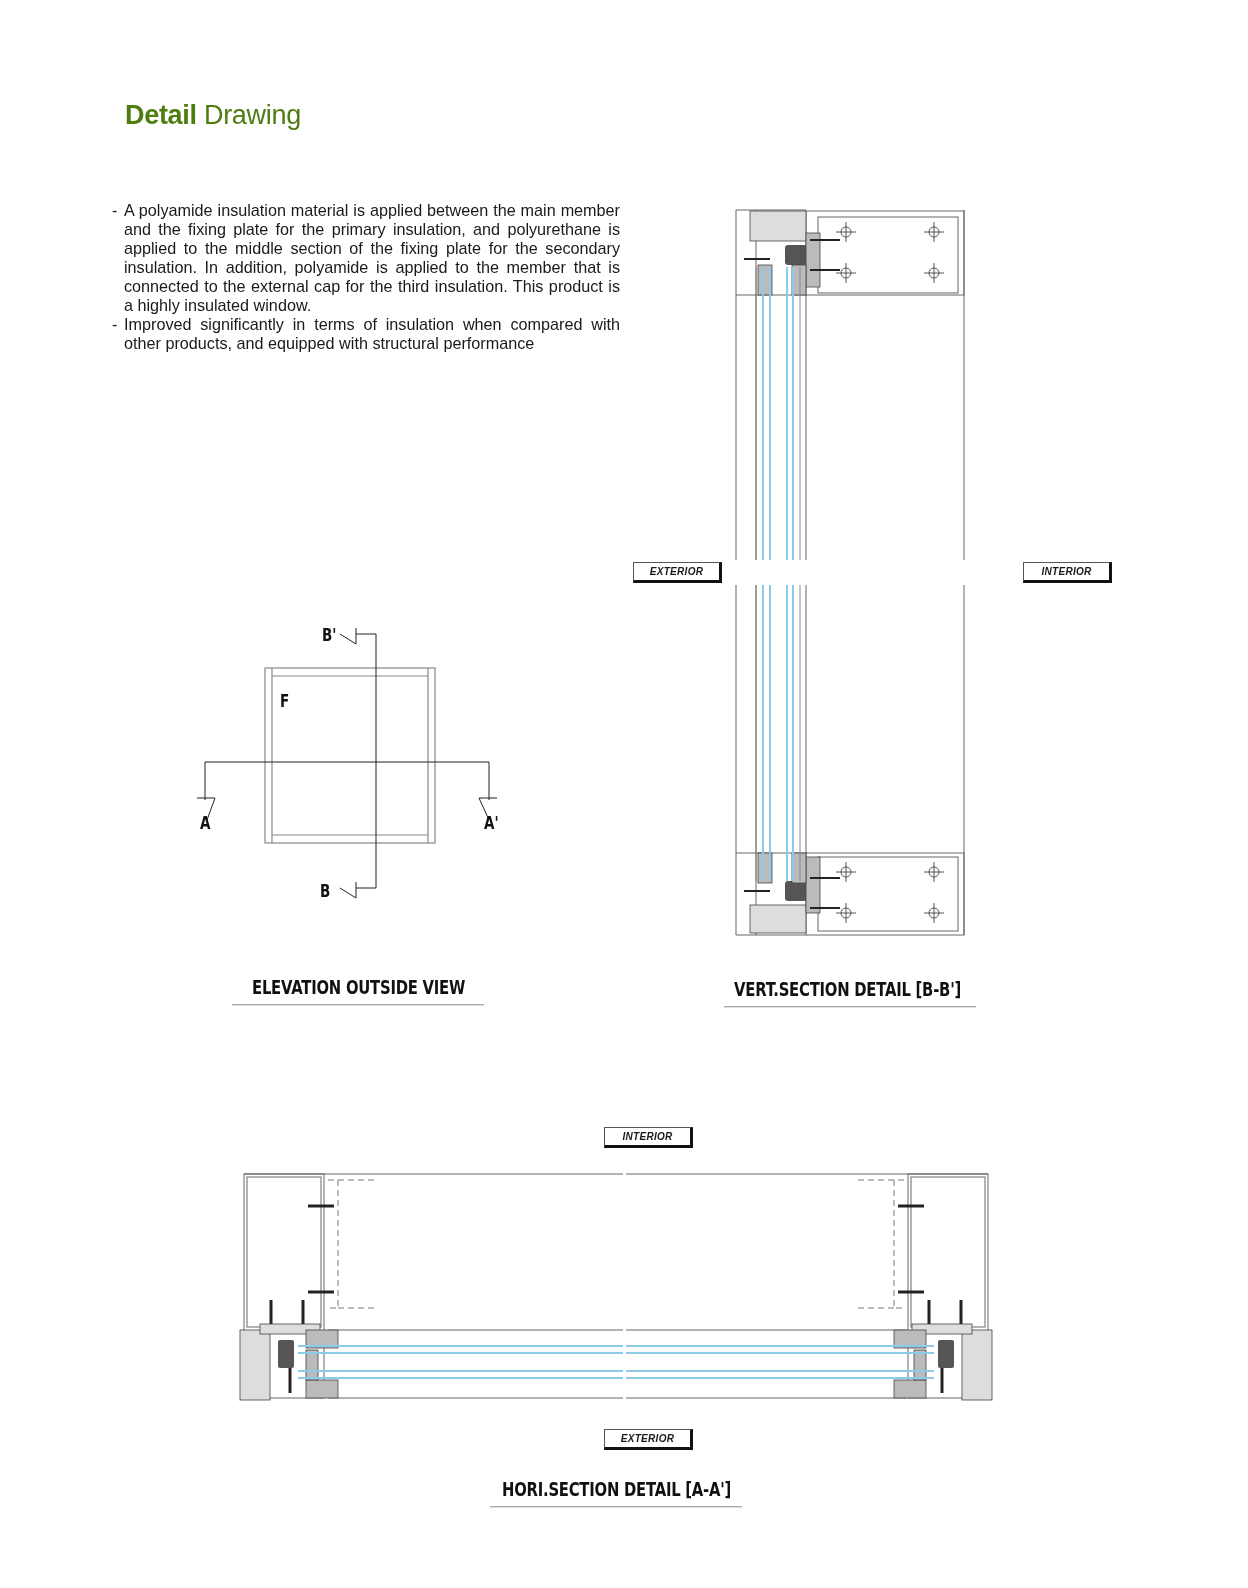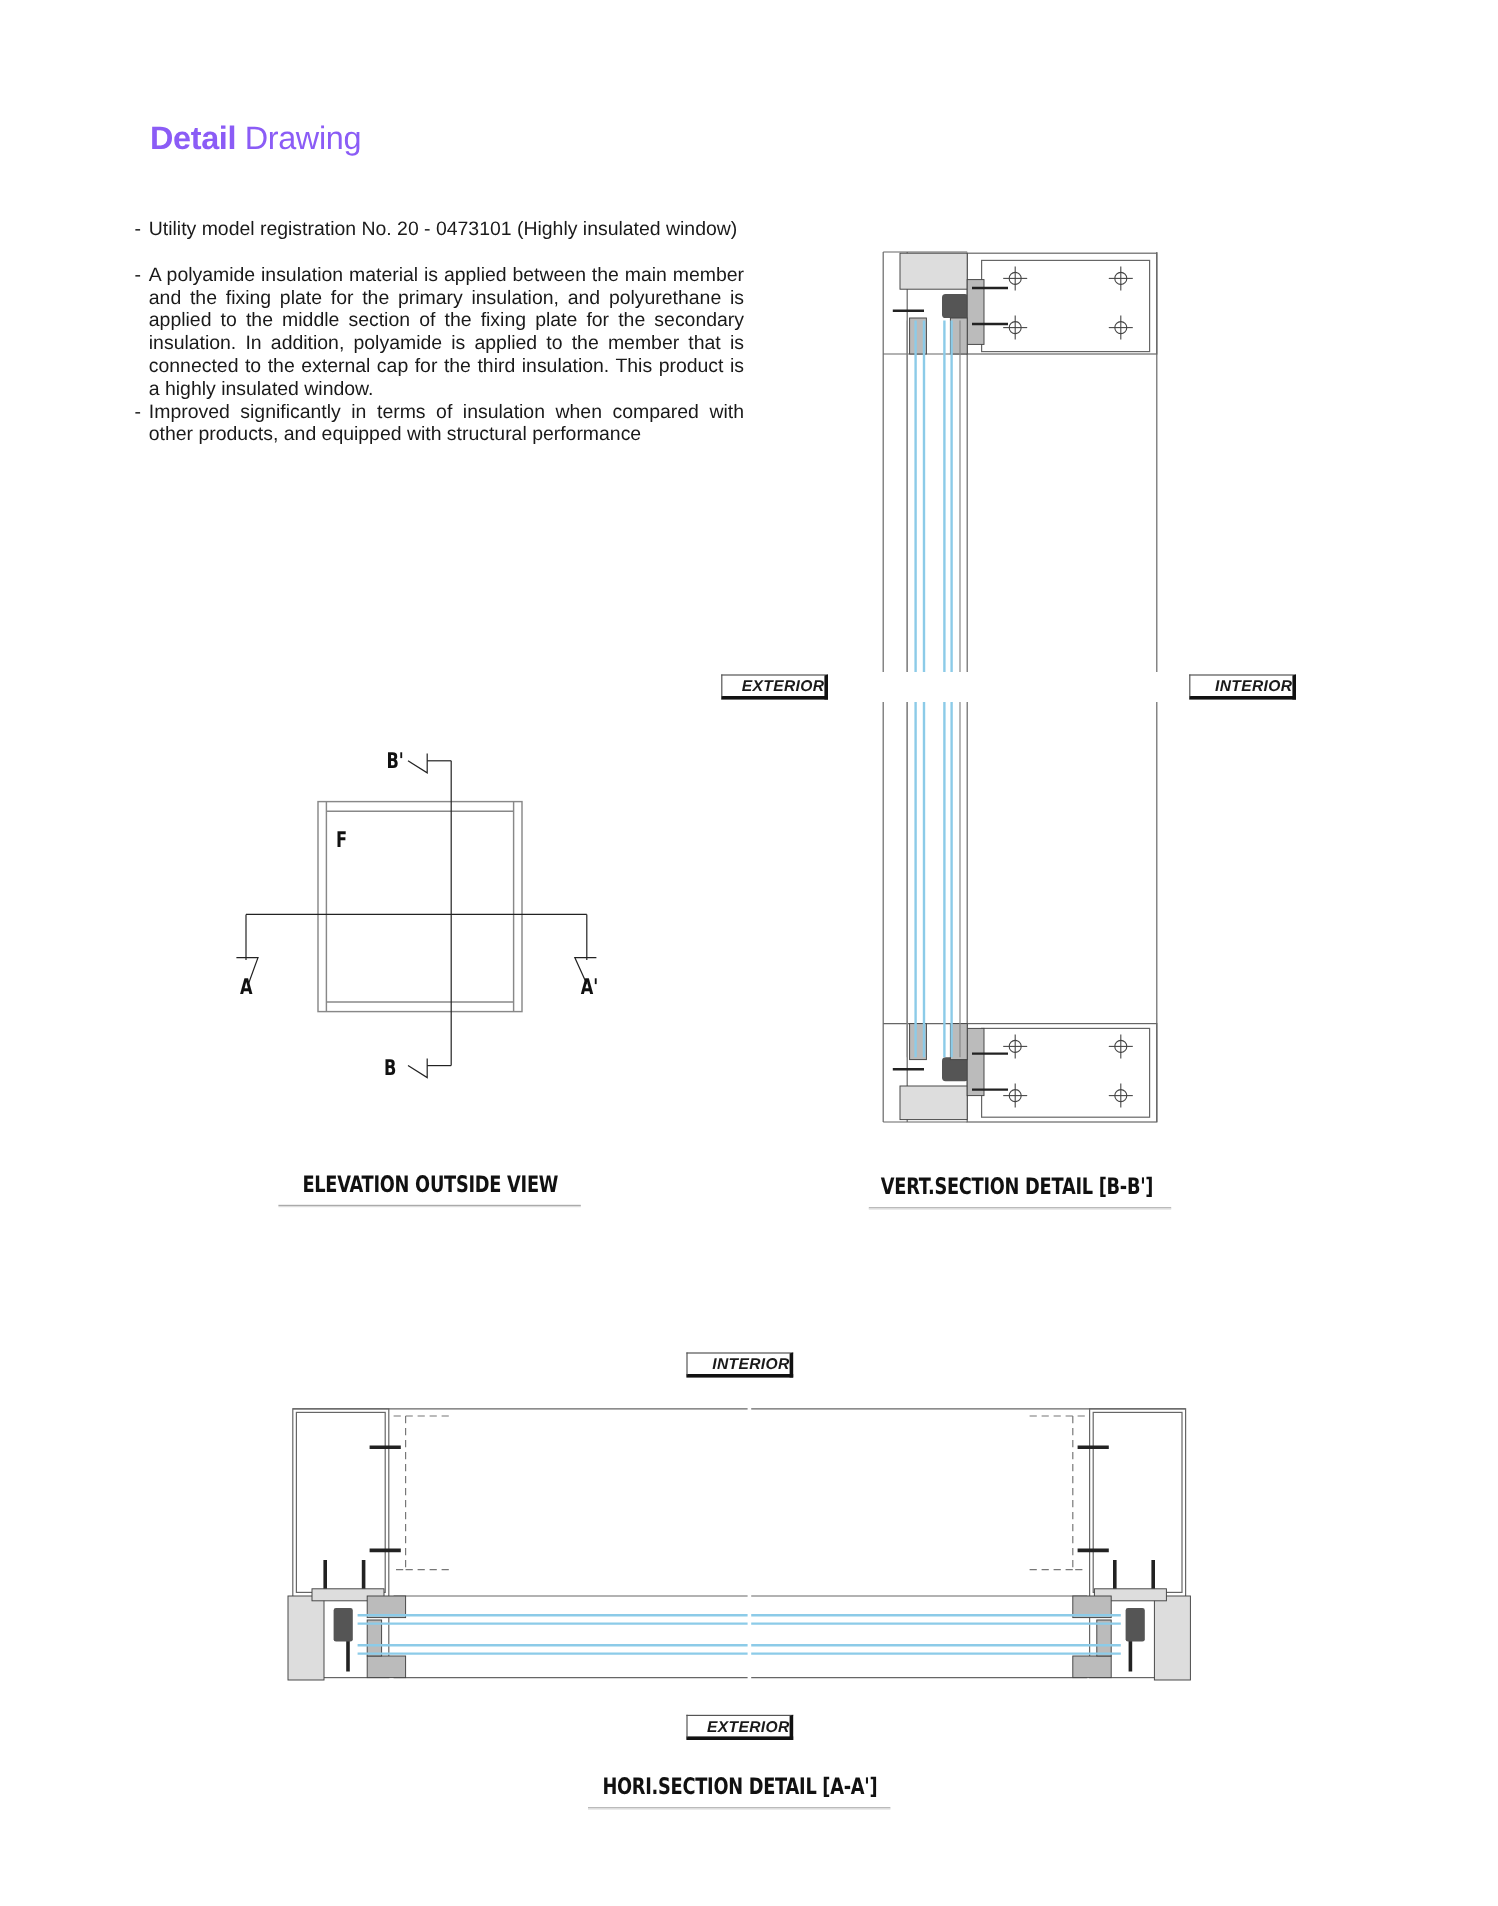--- a/index.html
+++ b/index.html
@@ -1,39 +1,38 @@
 <!DOCTYPE html>
 <html><head>
 <meta charset="utf-8">
 <style>
   html, body { margin:0; padding:0; background:#ffffff; }
   body { width:1248px; height:1588px; position:relative; overflow:hidden; font-family:"Liberation Sans", sans-serif; color:#1a1a1a; }
-  .title { position:absolute; left:125px; top:100px; font-size:27px; color:#8b5cf6; letter-spacing:-0.3px; }
+  .title { position:absolute; left:125px; top:100px; font-size:27px; color:#4d7c0f; letter-spacing:-0.3px; }
   .title b { font-weight:700; }
   .title span.light { font-weight:400; }
   .bullets { position:absolute; left:112px; top:182px; width:508px; font-size:16.2px; line-height:19px; margin:0; padding:0; list-style:none; }
   .bullets li { position:relative; padding-left:12px; text-align:justify; }
   .bullets li::before { content:"-"; position:absolute; left:0; top:0; }
   .bullets li.gap { margin-top:19px; }
-  .tag { position:absolute; height:17px; border:1px solid #555; border-right:3px solid #111; border-bottom:3px solid #111; background:#fff; font-style:italic; font-weight:700; font-size:13px; letter-spacing:0.3px; text-align:right; line-height:17px; box-sizing:content-box; }
+  .tag { position:absolute; height:17px; border:1px solid #555; border-right:3px solid #111; border-bottom:3px solid #111; background:#fff; font-style:italic; font-weight:700; font-size:10px; letter-spacing:0.3px; text-align:center; line-height:17px; box-sizing:content-box;margin-left:32px; }
   .caption { position:absolute; font-family:"DejaVu Sans", sans-serif; font-weight:700; font-size:19px; transform:scaleX(0.78); transform-origin:left center; white-space:nowrap; letter-spacing:-0.3px; color:#111; }
   .underline { position:absolute; height:0; border-top:1px solid #aaa; border-bottom:1px solid #ddd; }
   .lbl { position:absolute; font-family:"DejaVu Sans", sans-serif; font-weight:700; font-size:18px; transform:scaleX(0.75); transform-origin:left center; color:#111; }
   svg { position:absolute; }
 </style>
 </head>
 <body>
 
 <div class="title">
   <b>Detail</b>
   <span class="light">Drawing</span>
 </div>
 
 <ul class="bullets">
-  <li>Utility model registration No. 20 - 0473101 (Highly insulated window)</li>
   <li class="gap">A polyamide insulation material is applied between the main member and the fixing plate for the primary insulation, and polyurethane is applied to the middle section of the fixing plate for the secondary insulation. In addition, polyamide is applied to the member that is connected to the external cap for the third insulation. This product is a highly insulated window.</li>
   <li>Improved significantly in terms of insulation when compared with other products, and equipped with structural performance</li>
 </ul>
 
 <svg style="left:180px;top:620px" width="340" height="290" viewBox="0 0 340 290">
   <g fill="none" stroke="#888" stroke-width="1.2">
     <rect x="85" y="48" width="170" height="175"></rect>
     <line x1="92" y1="48" x2="92" y2="223"></line>
     <line x1="248" y1="48" x2="248" y2="223"></line>
     <line x1="92" y1="56" x2="248" y2="56"></line>

